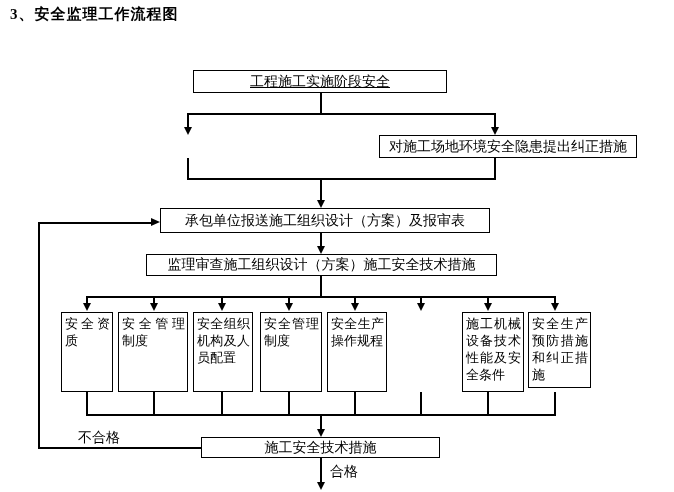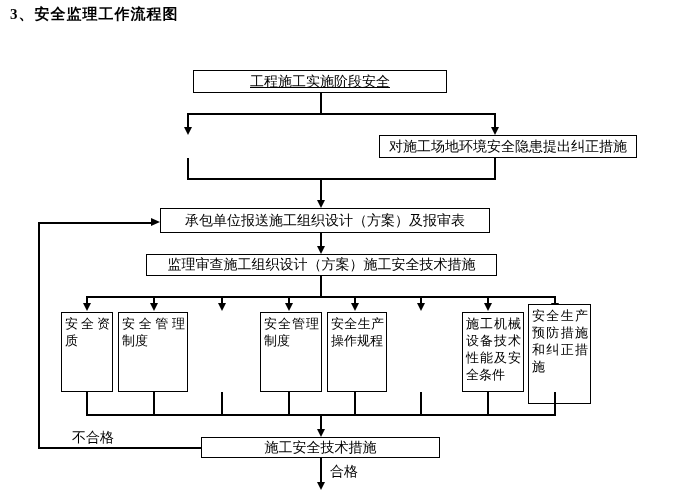--- a/index.html
+++ b/index.html
@@ -54,21 +54,21 @@
   <div class="hl" style="left:187px;top:178px;width:309px;"></div>
   <div class="vl" style="left:320px;top:178px;height:22px;"></div>
   <div class="ad" style="left:317px;top:200px;"></div>
 
   <div class="box" style="left:160px;top:208px;width:330px;height:25px;">承包单位报送施工组织设计（方案）及报审表</div>
 
   <div class="hl" style="left:38px;top:222px;width:114px;"></div>
   <div class="ar" style="left:151px;top:218px;"></div>
   <div class="vl" style="left:38px;top:222px;height:227px;"></div>
   <div class="hl" style="left:38px;top:447px;width:163px;"></div>
-  <div class="lbl" style="left:72px;top:430px;">不合格</div>
+  <div class="lbl" style="left:78px;top:430px;">不合格</div>
 
   <div class="vl" style="left:320px;top:233px;height:14px;"></div>
   <div class="ad" style="left:317px;top:246px;"></div>
 
   <div class="box" style="left:146px;top:254px;width:351px;height:22px;">监理审查施工组织设计（方案）施工安全技术措施</div>
 
   <div class="vl" style="left:320px;top:276px;height:21px;"></div>
   <div class="hl" style="left:86px;top:296px;width:470px;"></div>
 
   <div class="vl" style="left:86px;top:296px;height:8px;"></div>
@@ -83,24 +83,25 @@
   <div class="ad" style="left:351px;top:303px;"></div>
   <div class="vl" style="left:420px;top:296px;height:8px;"></div>
   <div class="ad" style="left:417px;top:303px;"></div>
   <div class="vl" style="left:487px;top:296px;height:8px;"></div>
   <div class="ad" style="left:484px;top:303px;"></div>
   <div class="vl" style="left:554px;top:296px;height:8px;"></div>
   <div class="ad" style="left:551px;top:303px;"></div>
 
   <div class="cbox" style="left:61px;top:312px;width:52px;height:80px;">安全资质</div>
   <div class="cbox" style="left:118px;top:312px;width:70px;height:80px;">安全管理制度</div>
+  <div class="cbox" style="left:193px;top:312px;width:60px;height:80px;">安全组织机构及人员配置</div>
   <div class="cbox" style="left:260px;top:312px;width:62px;height:80px;">安全管理制度</div>
   <div class="cbox" style="left:327px;top:312px;width:60px;height:80px;">安全生产操作规程</div>
   <div class="cbox" style="left:462px;top:312px;width:62px;height:80px;">施工机械设备技术性能及安全条件</div>
-  <div class="cbox" style="left:528px;top:304px;width:63px;height:100px;">安全生产预防措施和纠正措施</div>
+  <div class="cbox" style="left:528px;top:312px;width:63px;height:76px;">安全生产预防措施和纠正措施</div>
 
   <div class="vl" style="left:86px;top:392px;height:24px;"></div>
   <div class="vl" style="left:153px;top:392px;height:24px;"></div>
   <div class="vl" style="left:221px;top:392px;height:24px;"></div>
   <div class="vl" style="left:288px;top:392px;height:24px;"></div>
   <div class="vl" style="left:354px;top:392px;height:24px;"></div>
   <div class="vl" style="left:420px;top:392px;height:24px;"></div>
   <div class="vl" style="left:487px;top:392px;height:24px;"></div>
   <div class="vl" style="left:554px;top:392px;height:24px;"></div>
   <div class="hl" style="left:86px;top:414px;width:470px;"></div>

